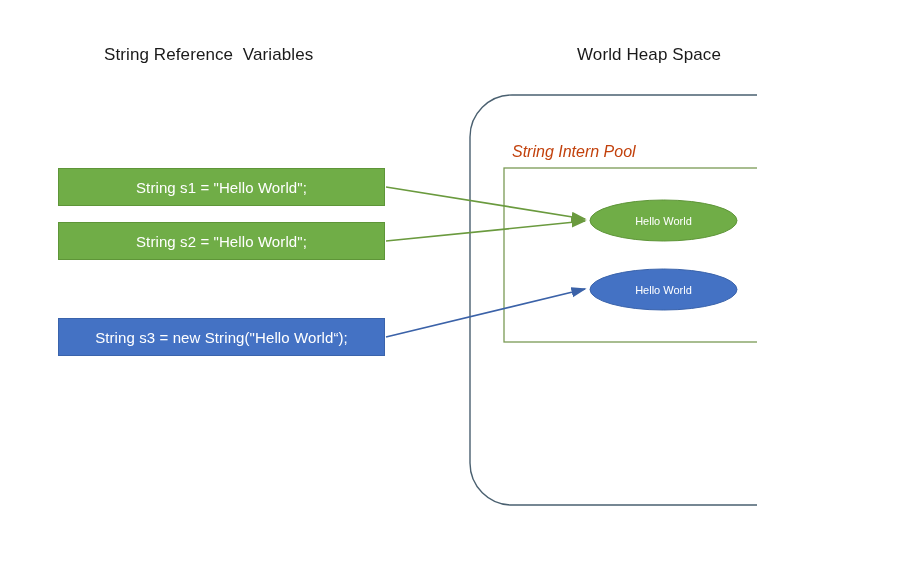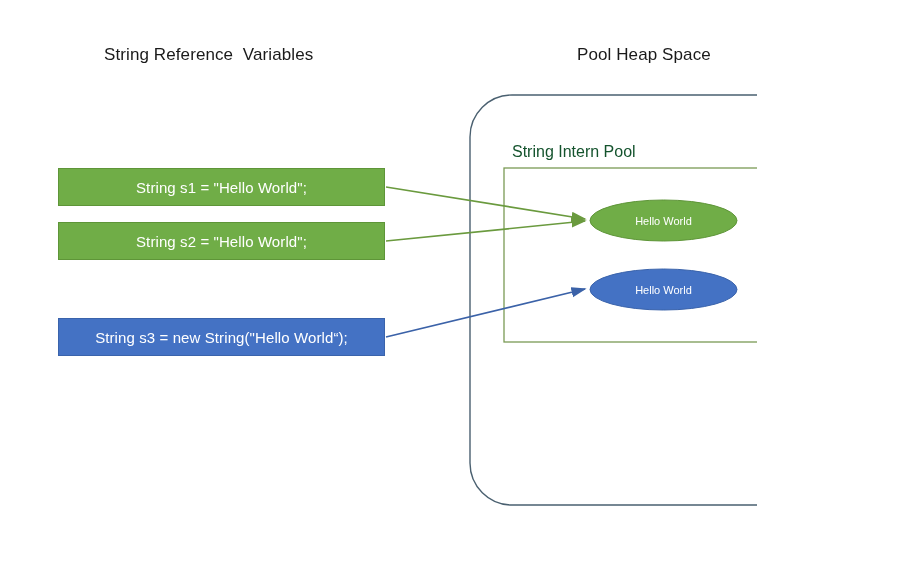--- a/index.html
+++ b/index.html
@@ -59,22 +59,23 @@
   }
   #box-s1 { left: 58px; top: 168px; width: 327px; height: 38px; }
   #box-s2 { left: 58px; top: 222px; width: 327px; height: 38px; }
   #box-s3 { left: 58px; top: 318px; width: 327px; height: 38px; }
 
   .pool-label {
     position: absolute;
     left: 512px;
     top: 143px;
     font-size: 16px;
-    color: #14532d;
+    color: #c2410c;
     white-space: pre;
+    font-style: italic;
   }
 
   .ellipse-label {
     position: absolute;
     display: flex;
     align-items: center;
     justify-content: center;
     color: #ffffff;
     font-size: 11px;
     white-space: pre;
@@ -83,21 +84,21 @@
   #label-pool-green { left: 590px; top: 200px; width: 147px; height: 41px; }
   #label-pool-blue  { left: 590px; top: 269px; width: 147px; height: 41px; }
 </style>
 </head>
 <body>
 
 <div id="canvas">
 
   <div class="heading" id="title-left">String Reference  Variables</div>
 
-  <div class="heading" id="title-right">Pool Heap Space</div>
+  <div class="heading" id="title-right">World Heap Space</div>
 
   <svg class="svg-layer" viewBox="0 0 911 563">
     <defs>
       <marker id="arrow-green" markerWidth="9" markerHeight="9" refX="8" refY="3" orient="auto" markerUnits="strokeWidth">
         <path d="M0,0 L9,3 L0,6 z" fill="#6a9a3e"></path>
       </marker>
       <marker id="arrow-blue" markerWidth="9" markerHeight="9" refX="8" refY="3" orient="auto" markerUnits="strokeWidth">
         <path d="M0,0 L9,3 L0,6 z" fill="#3b62a8"></path>
       </marker>
     </defs>

